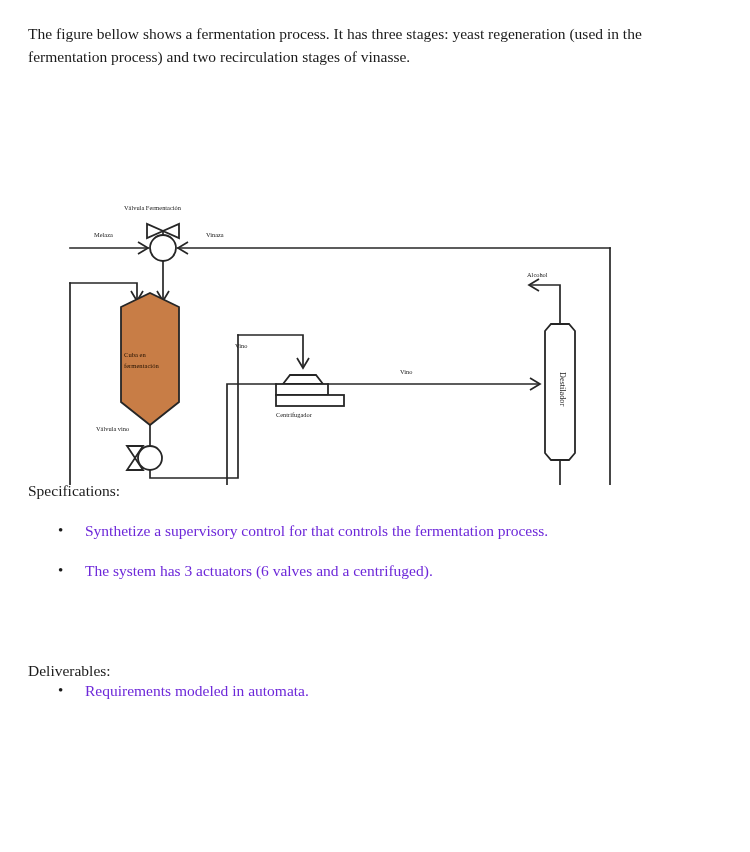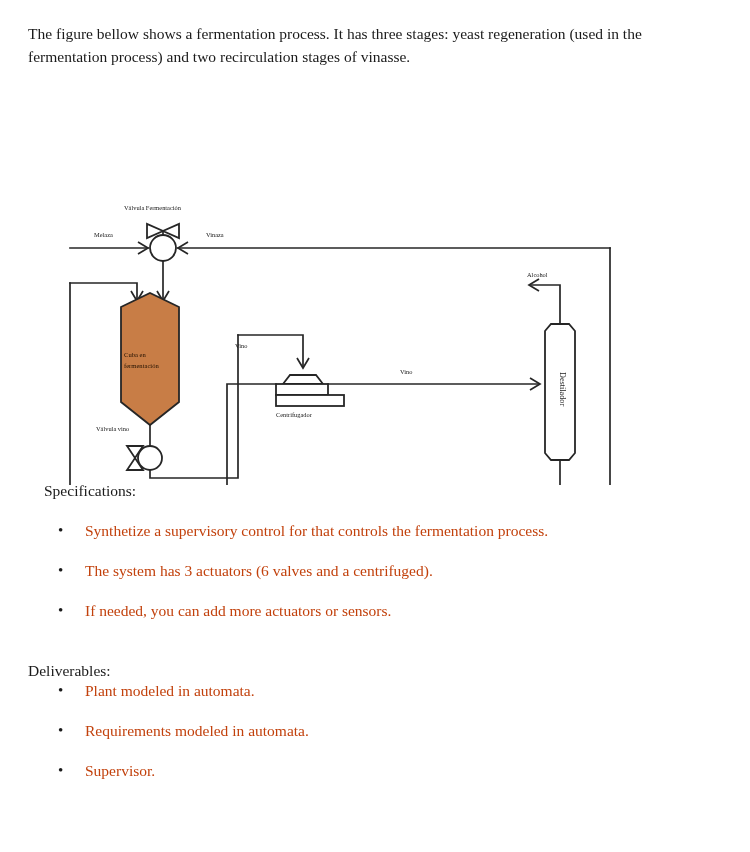--- a/index.html
+++ b/index.html
@@ -41,36 +41,36 @@
   .figure-wrap svg {
     display: block;
   }
   .section-head {
     position: absolute;
     left: 28px;
     font-size: 15.5px;
     line-height: 22px;
     color: #1a1a1a;
   }
-  #spec-head { top: 480px; margin-left: 16px; }
+  #spec-head { top: 480px; }
   #deliv-head { top: 660px; }
 
   ul.bullets {
     position: absolute;
     left: 52px;
     margin: 0;
     padding: 0;
     list-style: none;
     width: 640px;
   }
   ul.bullets li {
     position: relative;
     font-size: 15.5px;
     line-height: 20px;
-    color: #c2410c;
+    color: #6d28d9;
     padding-left: 33px;
     margin-bottom: 20px;
   }
   ul.bullets li::before {
     content: "\2022";
     position: absolute;
     left: 6px;
     top: -1px;
     font-size: 15px;
     color: #1a1a1a;
@@ -199,23 +199,20 @@
 
       <line class="ln" x1="610" y1="153" x2="610" y2="410"></line>
 
     </svg>
   </div>
 
   <div class="section-head" id="spec-head">Specifications:</div>
   <ul class="bullets" id="spec-list">
     <li>Synthetize a supervisory control for that controls the fermentation process.</li>
     <li>The system has 3 actuators (6 valves and a centrifuged).</li>
-    <li>If needed, you can add more actuators or sensors.</li>
   </ul>
 
   <div class="section-head" id="deliv-head">Deliverables:</div>
   <ul class="bullets" id="deliv-list">
-    <li>Plant modeled in automata.</li>
     <li>Requirements modeled in automata.</li>
-    <li>Supervisor.</li>
   </ul>
 
 </div>
 
 </body></html>

